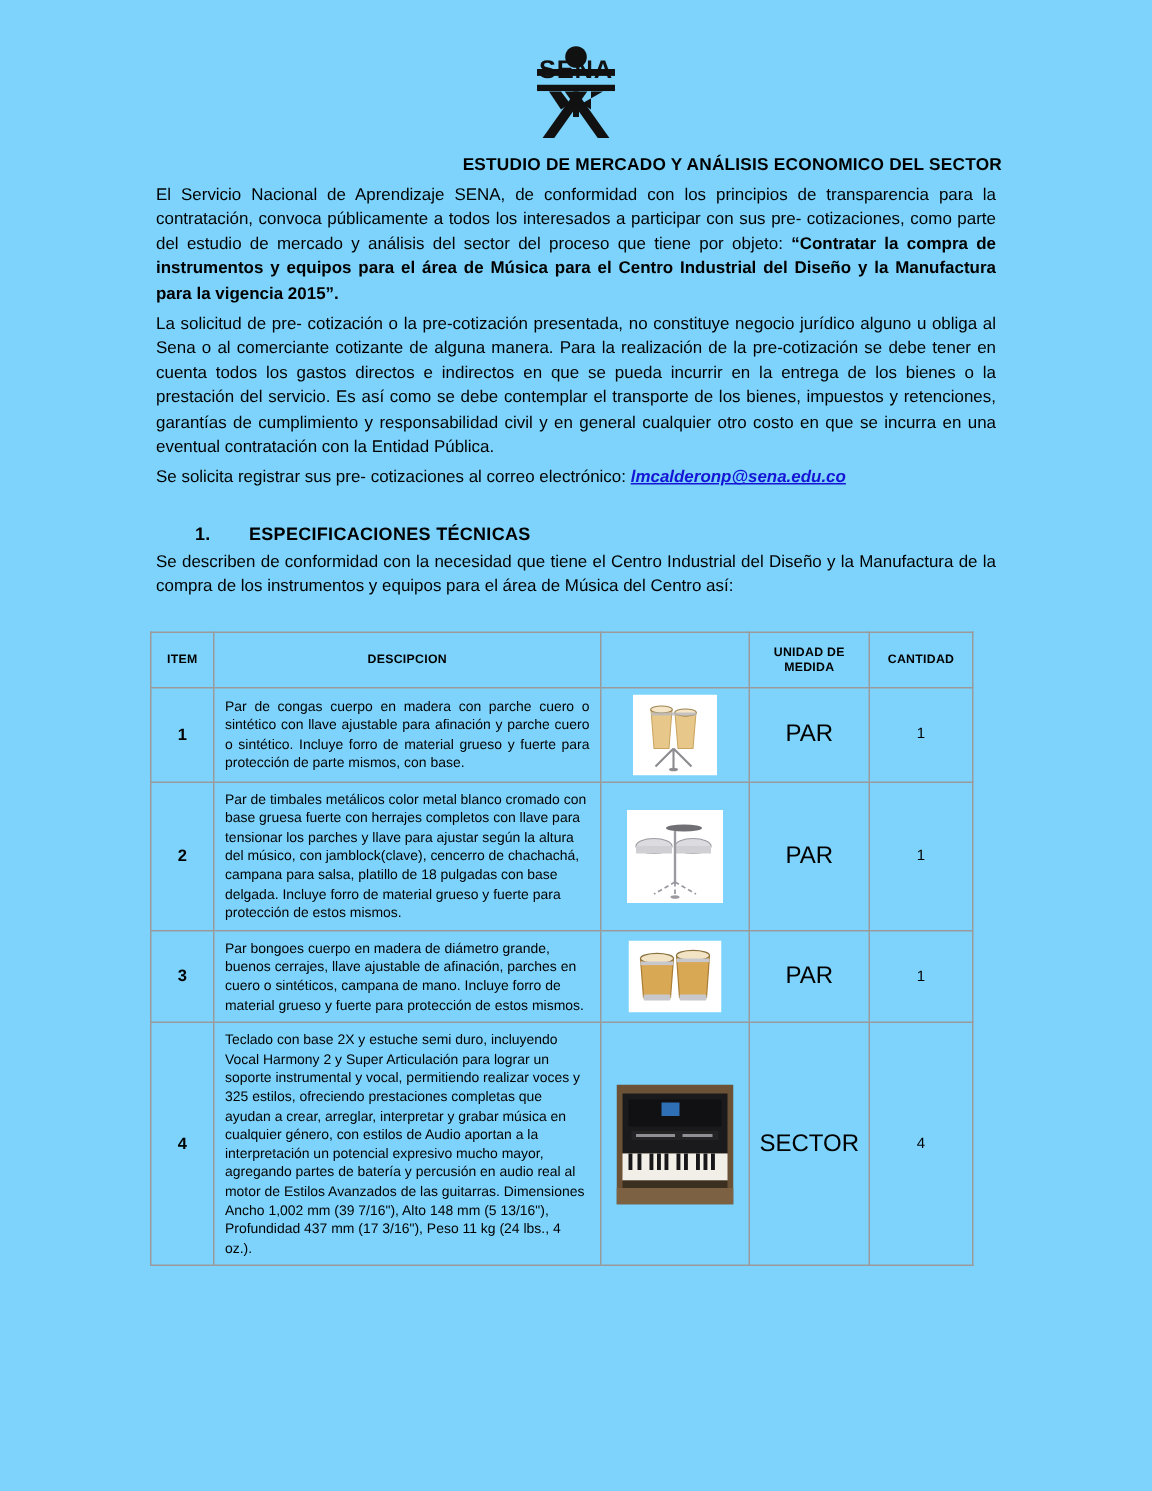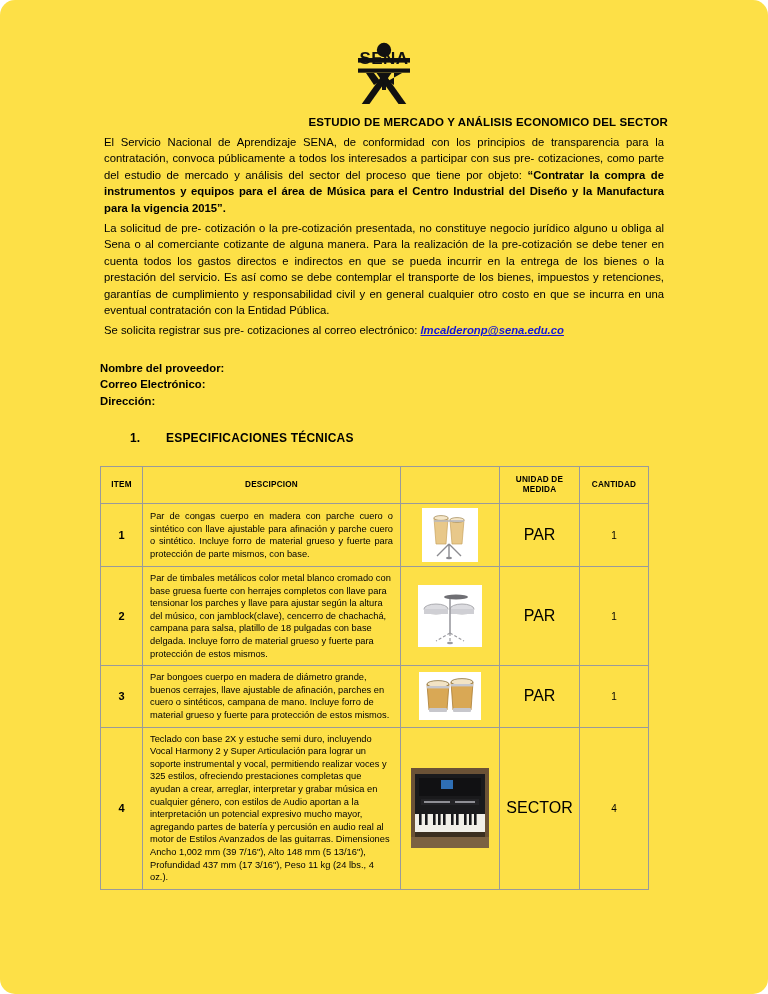--- a/index.html
+++ b/index.html
@@ -11,23 +11,22 @@
     width: 768px;
     height: 994px;
     font-family: "Liberation Sans", sans-serif;
     color: #000000;
     overflow: hidden;
   }
   .page {
     position: relative;
     width: 768px;
     height: 994px;
-    padding: 12px 100px;
-    background: #fde047;
-    border-radius: 15px;
+    padding: 0 100px;
+    background: #7dd3fc;
   }
 
   
   .logo-wrap {
     padding-top: 30px;
     display: flex;
     justify-content: center;
   }
   .sena-logo {
     width: 96px;
@@ -162,31 +161,27 @@
   </div>
 
   <div class="doc-title">ESTUDIO DE MERCADO Y ANÁLISIS ECONOMICO DEL SECTOR</div>
 
   <p class="para para-1"><span>El Servicio Nacional de Aprendizaje SENA, de conformidad con los principios de transparencia para la contratación, convoca públicamente a todos los interesados a participar con sus pre- cotizaciones, como parte del estudio de mercado y análisis del sector del proceso que tiene por objeto: </span><span class="bold">“Contratar la compra de instrumentos y equipos para el área de Música para el Centro Industrial del Diseño y la Manufactura para la vigencia 2015”.</span></p>
 
   <p class="para para-2">La solicitud de pre- cotización o la pre-cotización presentada,  no constituye negocio jurídico alguno u obliga al Sena o al comerciante cotizante de alguna manera.  Para la realización de la pre-cotización se debe tener en cuenta todos los gastos directos e indirectos en que se pueda incurrir en la entrega de los bienes o la prestación del servicio.  Es así como se debe contemplar el transporte de los bienes,  impuestos y retenciones, garantías de cumplimiento y responsabilidad civil y en general cualquier otro  costo en que se incurra en una eventual contratación con la Entidad Pública.</p>
 
   <p class="para para-3"><span>Se solicita registrar sus pre- cotizaciones al correo electrónico: </span><a class="mail-link" href="#">lmcalderonp@sena.edu.co</a></p>
 
-  <div class="fields">
-    <div>Nombre del proveedor:</div>
-    <div>Correo Electrónico:</div>
-    <div>Dirección:</div>
-  </div>
 
   <div class="section-heading">
     <span class="section-num">1.</span>
     <span>ESPECIFICACIONES TÉCNICAS</span>
   </div>
 
+  <p class="para para-intro">Se describen de conformidad con la necesidad que tiene el Centro Industrial del Diseño y la Manufactura de la compra de los instrumentos y equipos para el área de Música del Centro así:</p>
 
   <table class="spec">
     <colgroup>
       <col class="col-item">
         <col class="col-desc">
         <col class="col-img">
         <col class="col-unidad">
         <col class="col-cant">
     </colgroup>
     <thead>

